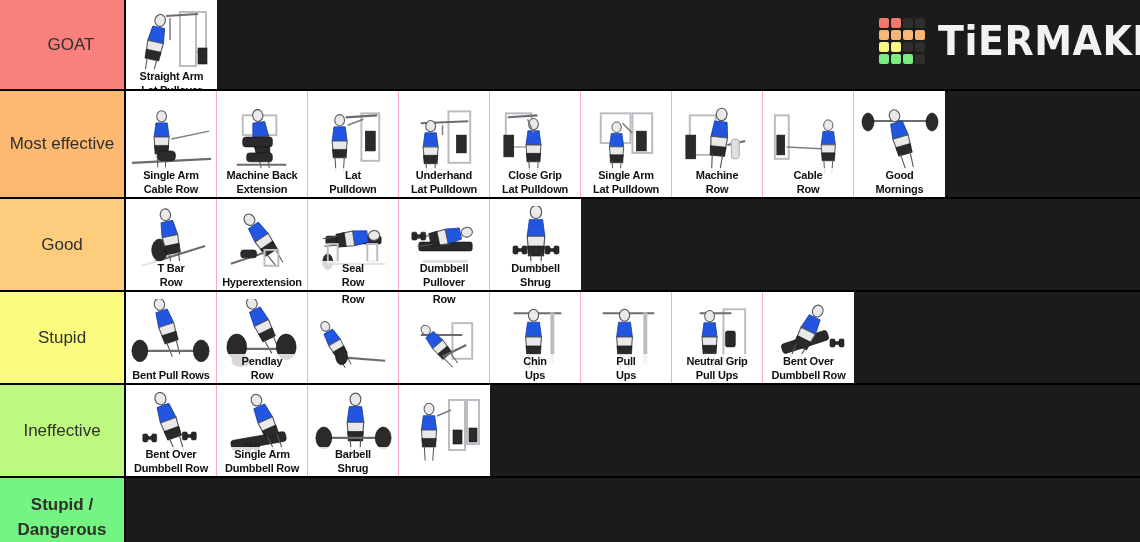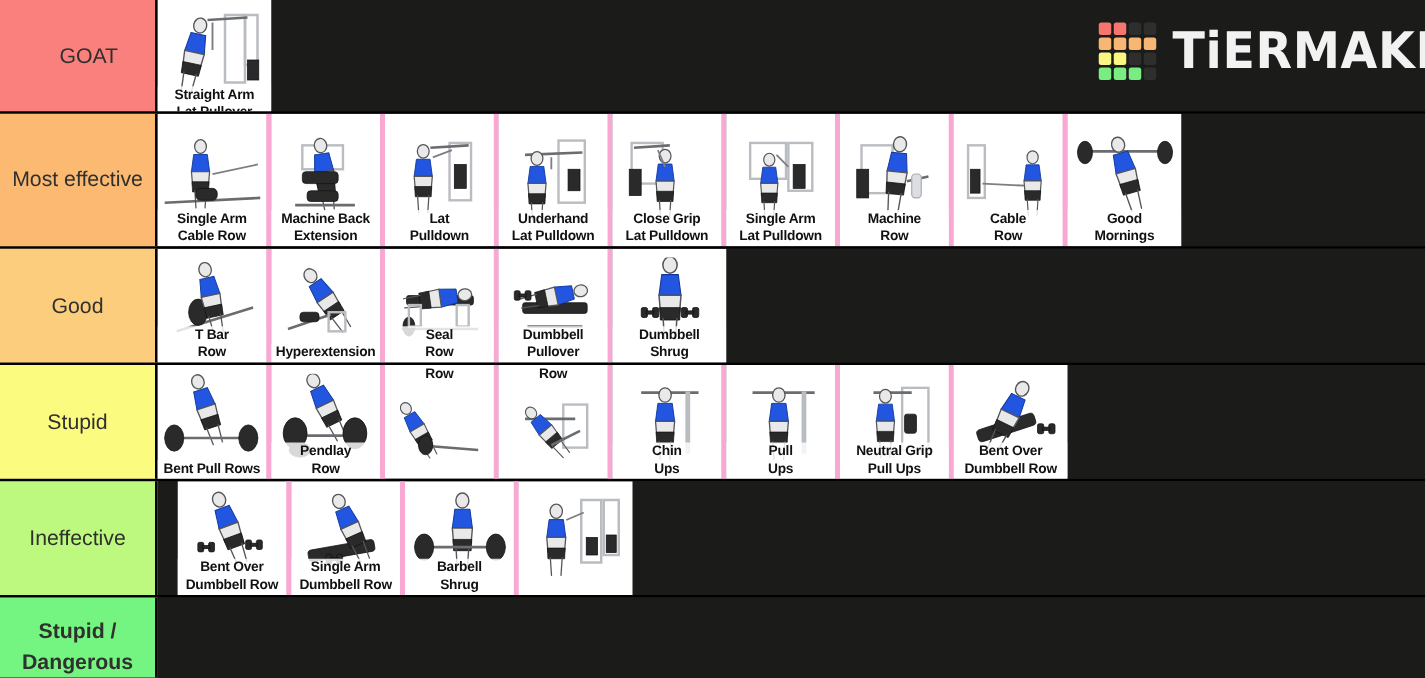--- a/index.html
+++ b/index.html
@@ -41,21 +41,21 @@
     display: flex;
     align-items: stretch;
     overflow: hidden;
     background: #1b1b19;
   }
 
   .item-cell {
     width: 91px;
     flex: 0 0 91px;
     background: #ffffff;
-    border-right: 4px solid #f9a8d4;
+    border-right: 1px solid #f9a8d4;
     position: relative;
     overflow: hidden;
     display: flex;
     flex-direction: column;
     justify-content: flex-end;
     align-items: center;
   }
   .item-cell:last-child { border-right: none; }
   .item-cell.label-top { justify-content: flex-start; }
 
@@ -583,21 +583,21 @@
                   <rect class="fg-dark" x="67" y="40" width="5" height="8" rx="1.4"></rect>
                   <rect class="fg-dark" x="76" y="40" width="5" height="8" rx="1.4"></rect>
                   <rect class="fg-dark" x="71" y="42.7" width="6" height="2.6"></rect>
                 </g>
               </svg>
             </div>
             <div class="item-caption">Bent Over<br>Dumbbell Row</div>
           </div>
         </div>
       </div>
-      <div class="tier-row" style="height: 93px; gap: 16px;">
+      <div class="tier-row" style="height: 93px;">
         <div class="tier-label" style="background: rgb(189, 249, 126);">Ineffective</div>
         <div class="tier-items">
           <div class="item-cell">
             <div class="item-art">
               <svg width="91" height="78" viewBox="0 0 91 78">
       <g transform="translate(42,26) scale(1.05) rotate(-20)">
         <ellipse class="fg-body" cx="0" cy="-20" rx="5.2" ry="6"></ellipse>
         <path class="fg-hi" d="M-6 -13 L6 -13 L8 2 L-8 2 Z"></path>
         <path class="fg-body" d="M-8 2 L8 2 L7 14 L-7 14 Z"></path>
         <path class="fg-dark" d="M-7.5 11 L7.5 11 L7 20 L-7 20 Z"></path>

